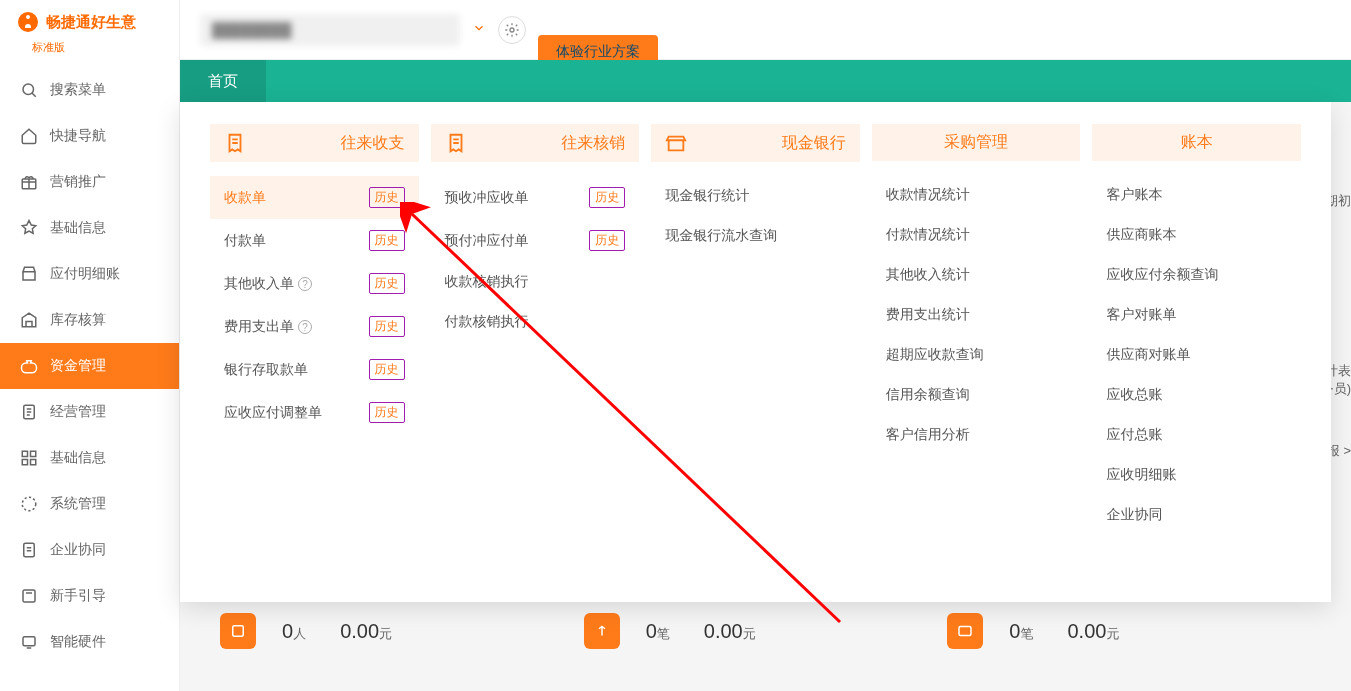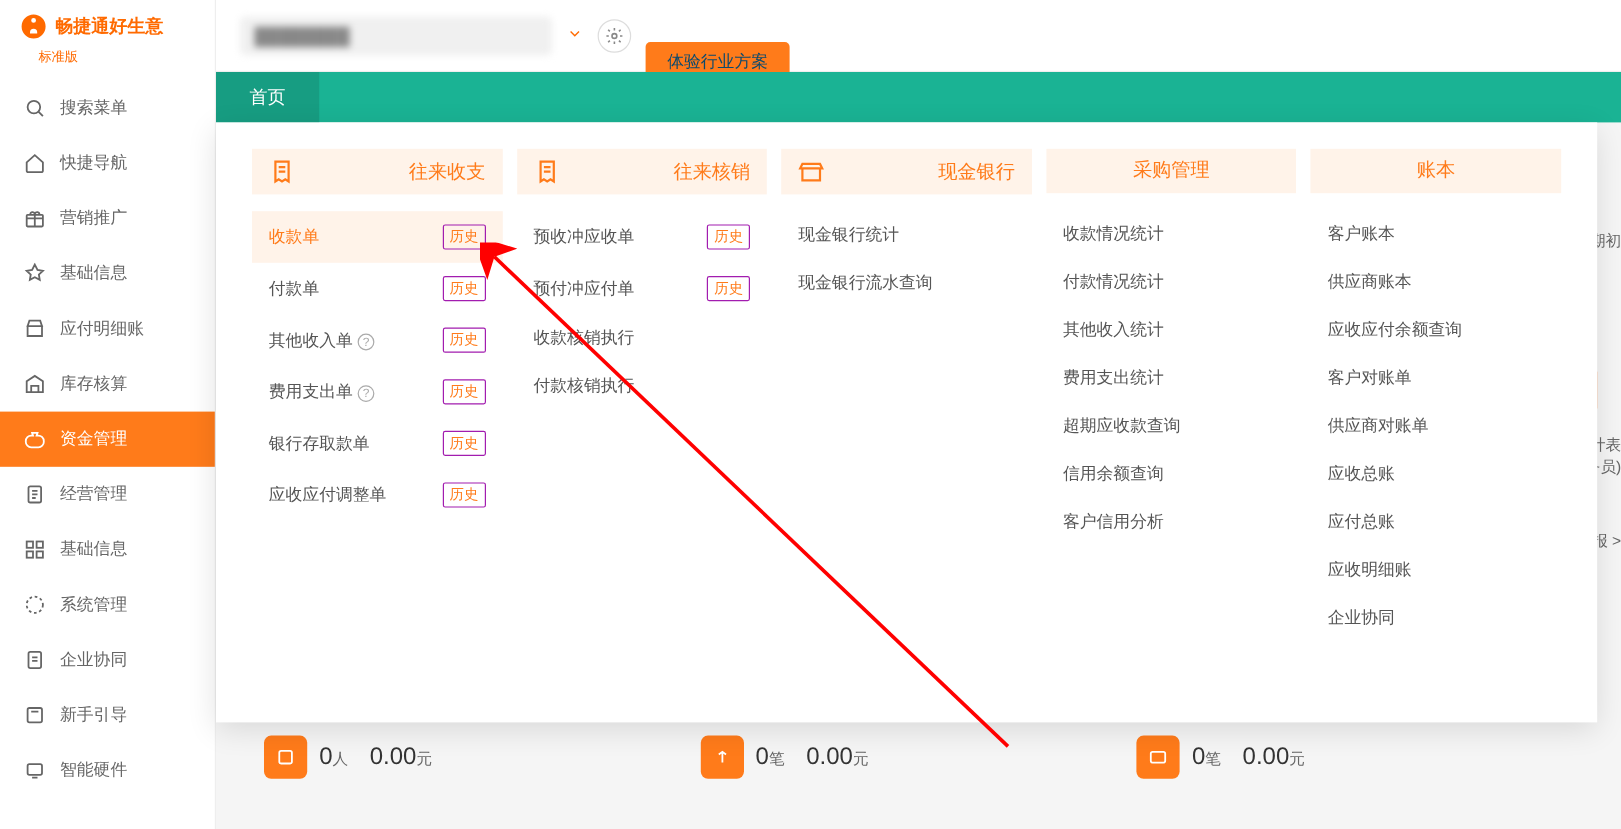--- a/index.html
+++ b/index.html
@@ -42,21 +42,21 @@
     .history-tag { border: 1px solid #a21caf; color: #ff7b1a; font-size: 12px; padding: 1px 5px; border-radius: 2px; }
     .help-circle { border: 1px solid #aaa; color: #aaa; border-radius: 50%; width: 14px; height: 14px; display: inline-flex; align-items: center; justify-content: center; font-size: 10px; margin-left: 4px; }
     
     
     .bg-hints { position: absolute; top: 0; right: 0; width: 100px; height: 100%; z-index: 1; }
     .bg-hint-item { position: absolute; right: 0; color: #666; font-size: 13px; white-space: nowrap; }
     .bg-orange-box { position: absolute; right: 20px; width: 46px; height: 46px; background: #ff7b1a; border-radius: 8px; display: flex; align-items: center; justify-content: center; }
     
     
     .bottom-row { position: absolute; bottom: 30px; left: 40px; right: 40px; display: flex; height: 60px; align-items: center; z-index: 1; }
-    .stat-block { display: flex; align-items: center; gap: 10px; flex: 1; }
+    .stat-block { display: flex; align-items: center; gap: 26px; flex: 1; }
     .stat-icon { width: 36px; height: 36px; background: #ff7b1a; border-radius: 6px; display: flex; align-items: center; justify-content: center; color: #fff; }
     .stat-count { font-size: 20px; color: #333; }
     .stat-unit { font-size: 13px; color: #666; }
     .stat-amount { font-size: 20px; color: #333; margin-left: 8px; }
     
     
     .arrow-overlay { position: absolute; top: 100px; left: 220px; width: 460px; height: 430px; z-index: 50; pointer-events: none; }
   </style>
 </head>
 <body>

